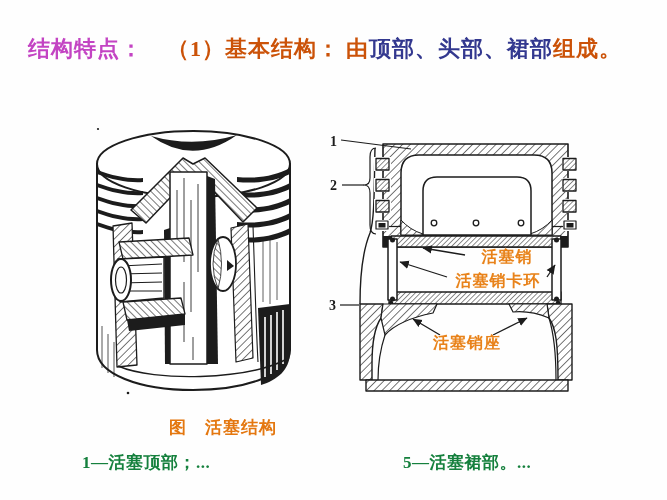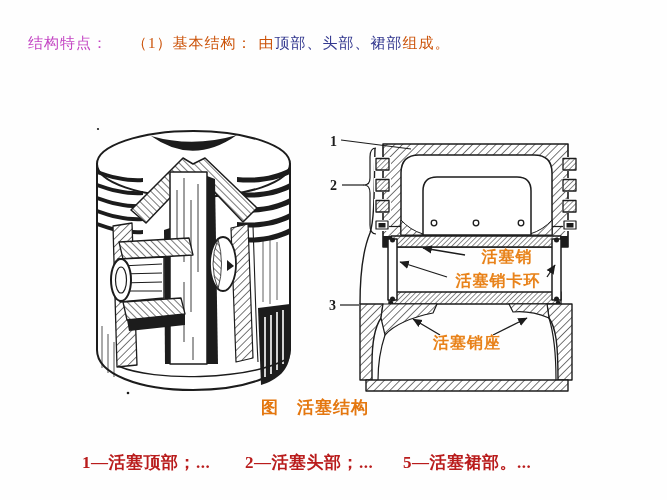--- a/index.html
+++ b/index.html
@@ -1,35 +1,35 @@
 <!DOCTYPE html>
 <html><head>
 <meta charset="utf-8">
 <style>
   html,body{margin:0;padding:0;background:#ffffff;}
   .slide{
     position:relative;width:667px;height:500px;background:#fefefe;overflow:hidden;
     font-family:"Liberation Serif", serif;
   }
   .heading{
-    position:absolute;left:28px;top:34px;font-size:15px;font-weight:normal;
+    position:absolute;left:28px;top:34px;font-size:22px;font-weight:bold;
     letter-spacing:1px;white-space:nowrap;
   }
   .h-magenta{color:#c344c3;margin-right:24px;}
   .h-orange{color:#cb5208;}
   .h-lead{margin-left:6px;}
   .h-navy{color:#33388f;}
   .fig{position:absolute;}
   .caption{
-    position:absolute;left:169px;top:396px;width:200px;text-align:right;
+    position:absolute;left:169px;top:416px;width:200px;text-align:left;
     font-size:17px;font-weight:bold;color:#e4770f;letter-spacing:1px;white-space:nowrap;
   }
   .legend{position:absolute;left:0;top:451px;width:667px;height:26px;}
   .legend-item{
-    position:absolute;top:0;font-size:17px;font-weight:bold;color:#b91c1c;
+    position:absolute;top:0;font-size:17px;font-weight:bold;color:#15803d;
     white-space:nowrap;letter-spacing:0.5px;
   }
   .callout{fill:#1c1c1c;font:bold 14px "Liberation Serif", serif;}
   .fig-label{
     fill:#e8821a;font:bold 16px "Liberation Serif", serif;letter-spacing:1px;
     paint-order:stroke;stroke:#fff8ee;stroke-width:0.6px;
   }
 </style>
 </head>
 <body>
@@ -176,17 +176,16 @@
       <path d="M115,207 L88,191" stroke="#1c1c1c" stroke-width="1.3" marker-end="url(#arrow)"></path>
       <path d="M168,207 L202,190" stroke="#1c1c1c" stroke-width="1.3" marker-end="url(#arrow)"></path>
       <text class="fig-label" x="142" y="220" text-anchor="middle">活塞销座</text>
     </g>
   </svg>
 
   <div class="caption">图　活塞结构</div>
 
   <div class="legend">
     <span class="legend-item" style="left:82px">1—活塞顶部；...</span>
-    <span class="legend-item" style="left:245px">2—活塞头部；...</span>
     <span class="legend-item" style="left:403px">5—活塞裙部。...</span>
   </div>
 
 </div>
 
 </body></html>

